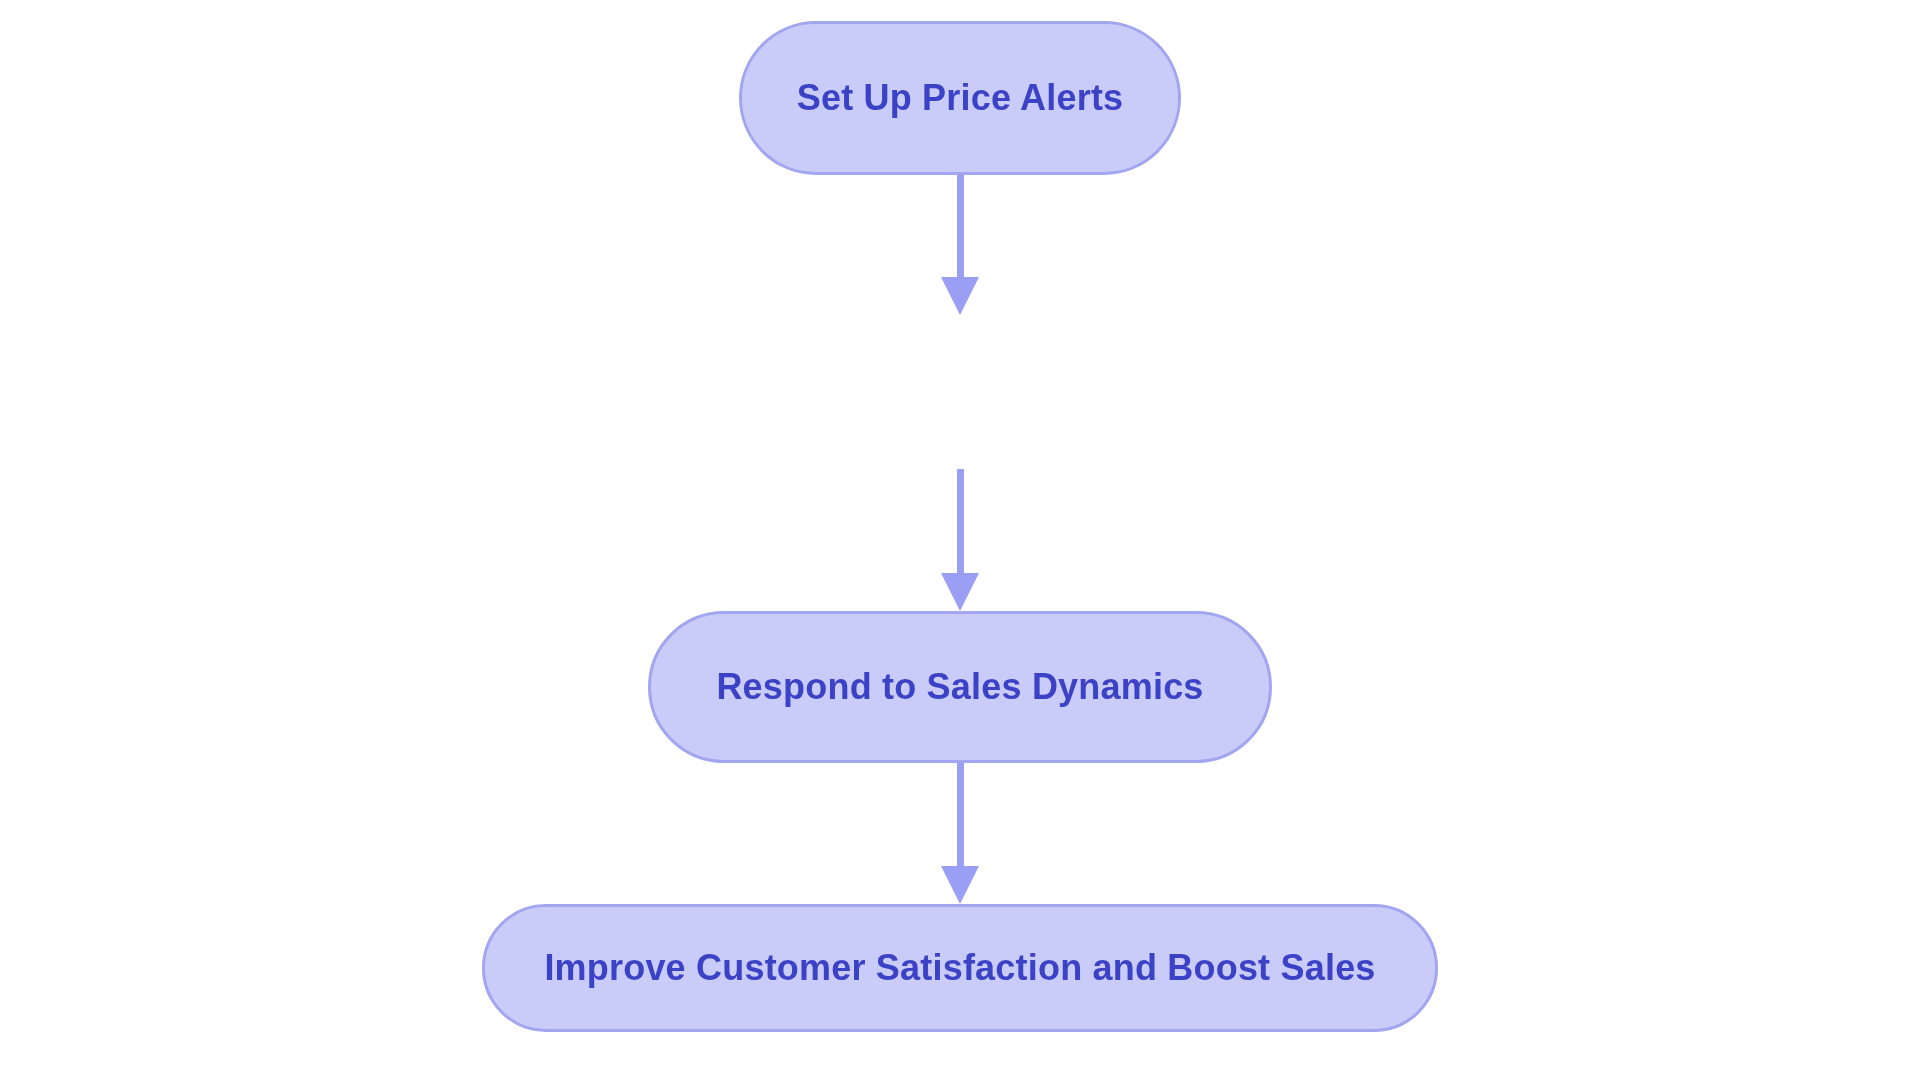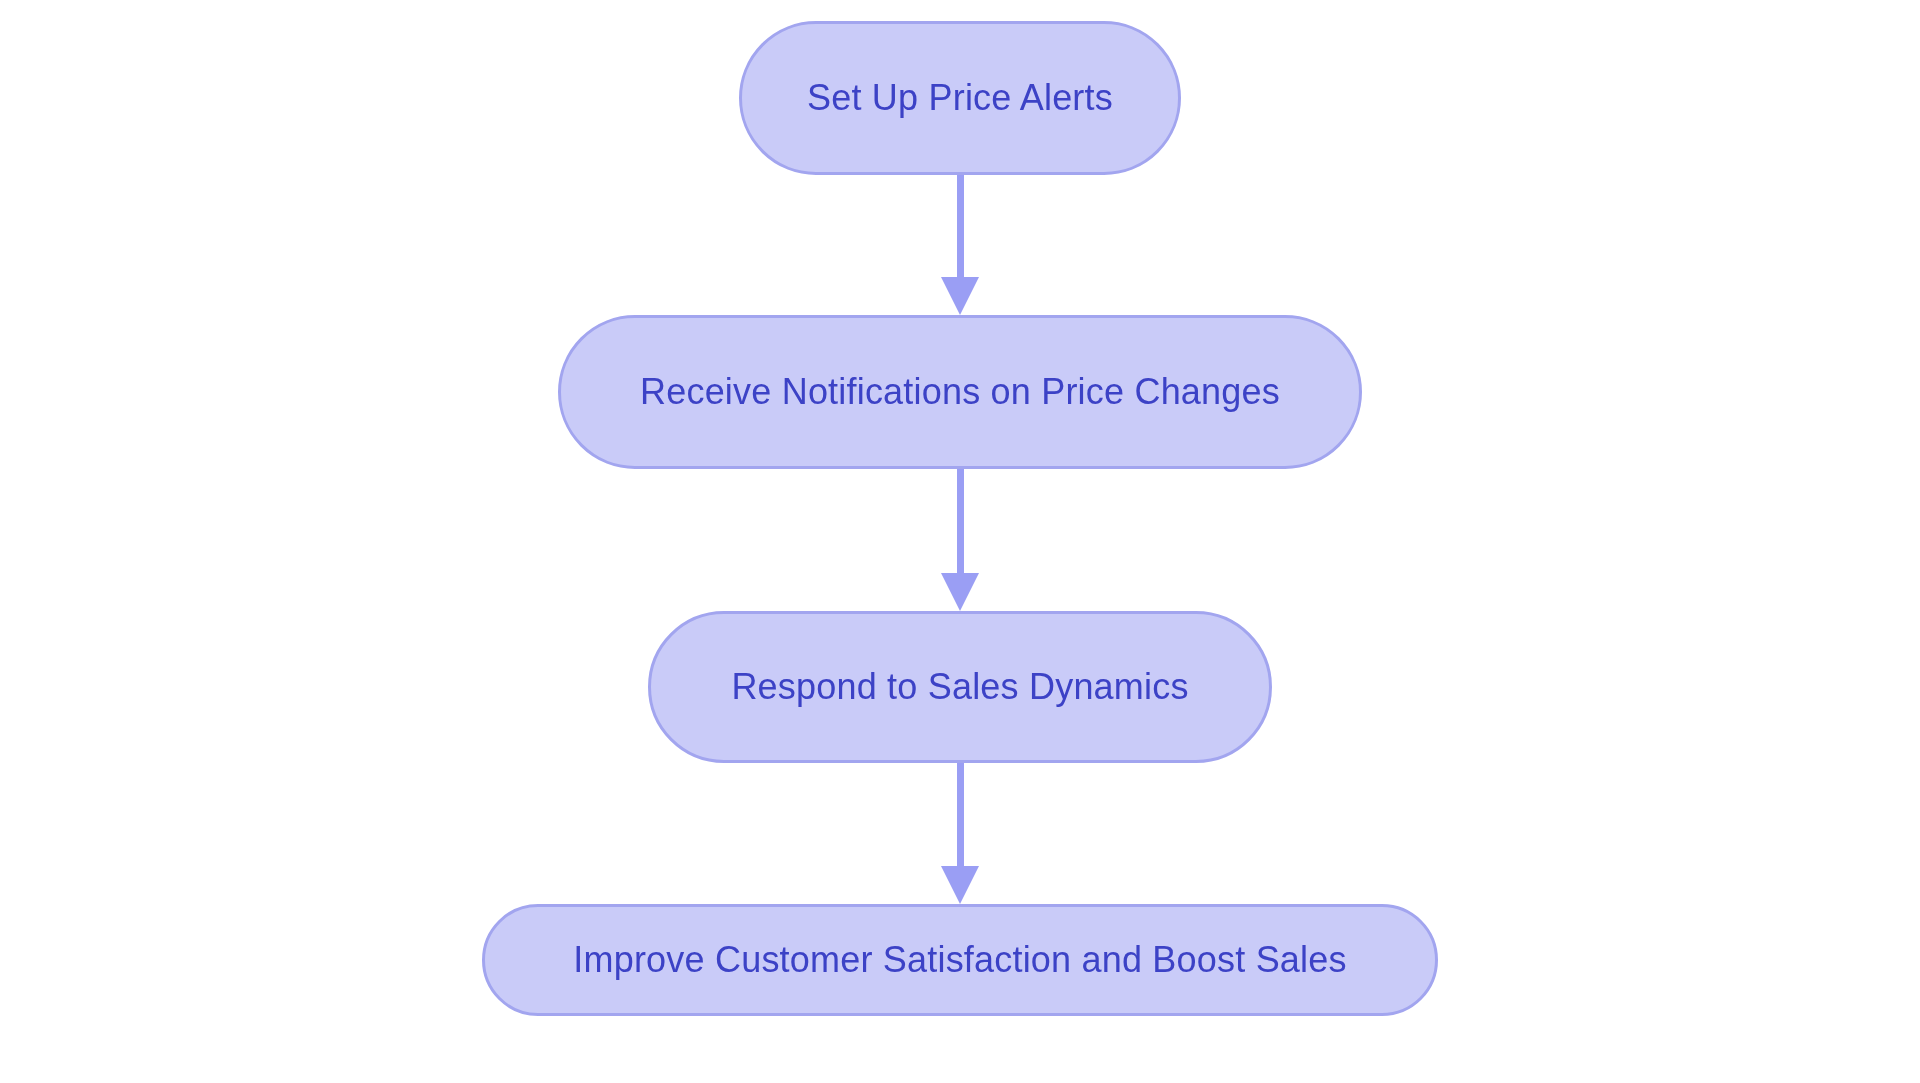--- a/index.html
+++ b/index.html
@@ -29,28 +29,28 @@
     border: 3px solid var(--node-border);
     border-radius: 78px;
     display: flex;
     align-items: center;
     justify-content: center;
     text-align: center;
   }
   .node-label {
     color: var(--text-color);
     font-size: 36px;
-    font-weight: 400;
+    font-weight: 700;
     letter-spacing: 0.2px;
     white-space: nowrap;
   }
   .node-1 { top: 21px;  width: 442px; height: 154px; }
   .node-2 { top: 315px; width: 804px; height: 154px; }
   .node-3 { top: 611px; width: 624px; height: 152px; }
-  .node-4 { top: 904px; width: 956px; height: 112px; }
+  .node-4 { top: 904px; width: 956px; height: 128px; }
 
   .arrow {
     position: absolute;
     left: 50%;
     transform: translateX(-50%);
     display: flex;
     flex-direction: column;
     align-items: center;
   }
   .arrow-1 { top: 175px; height: 140px; }
@@ -76,23 +76,20 @@
 
   <div class="node node-1">
     <span class="node-label">Set Up Price Alerts</span>
   </div>
 
   <div class="arrow arrow-1">
     <div class="arrow-stem"></div>
     <div class="arrow-head"></div>
   </div>
 
-  <div class="node node-2">
-    <span class="node-label">Receive Notifications on Price Changes</span>
-  </div>
 
   <div class="arrow arrow-2">
     <div class="arrow-stem"></div>
     <div class="arrow-head"></div>
   </div>
 
   <div class="node node-3">
     <span class="node-label">Respond to Sales Dynamics</span>
   </div>
 

